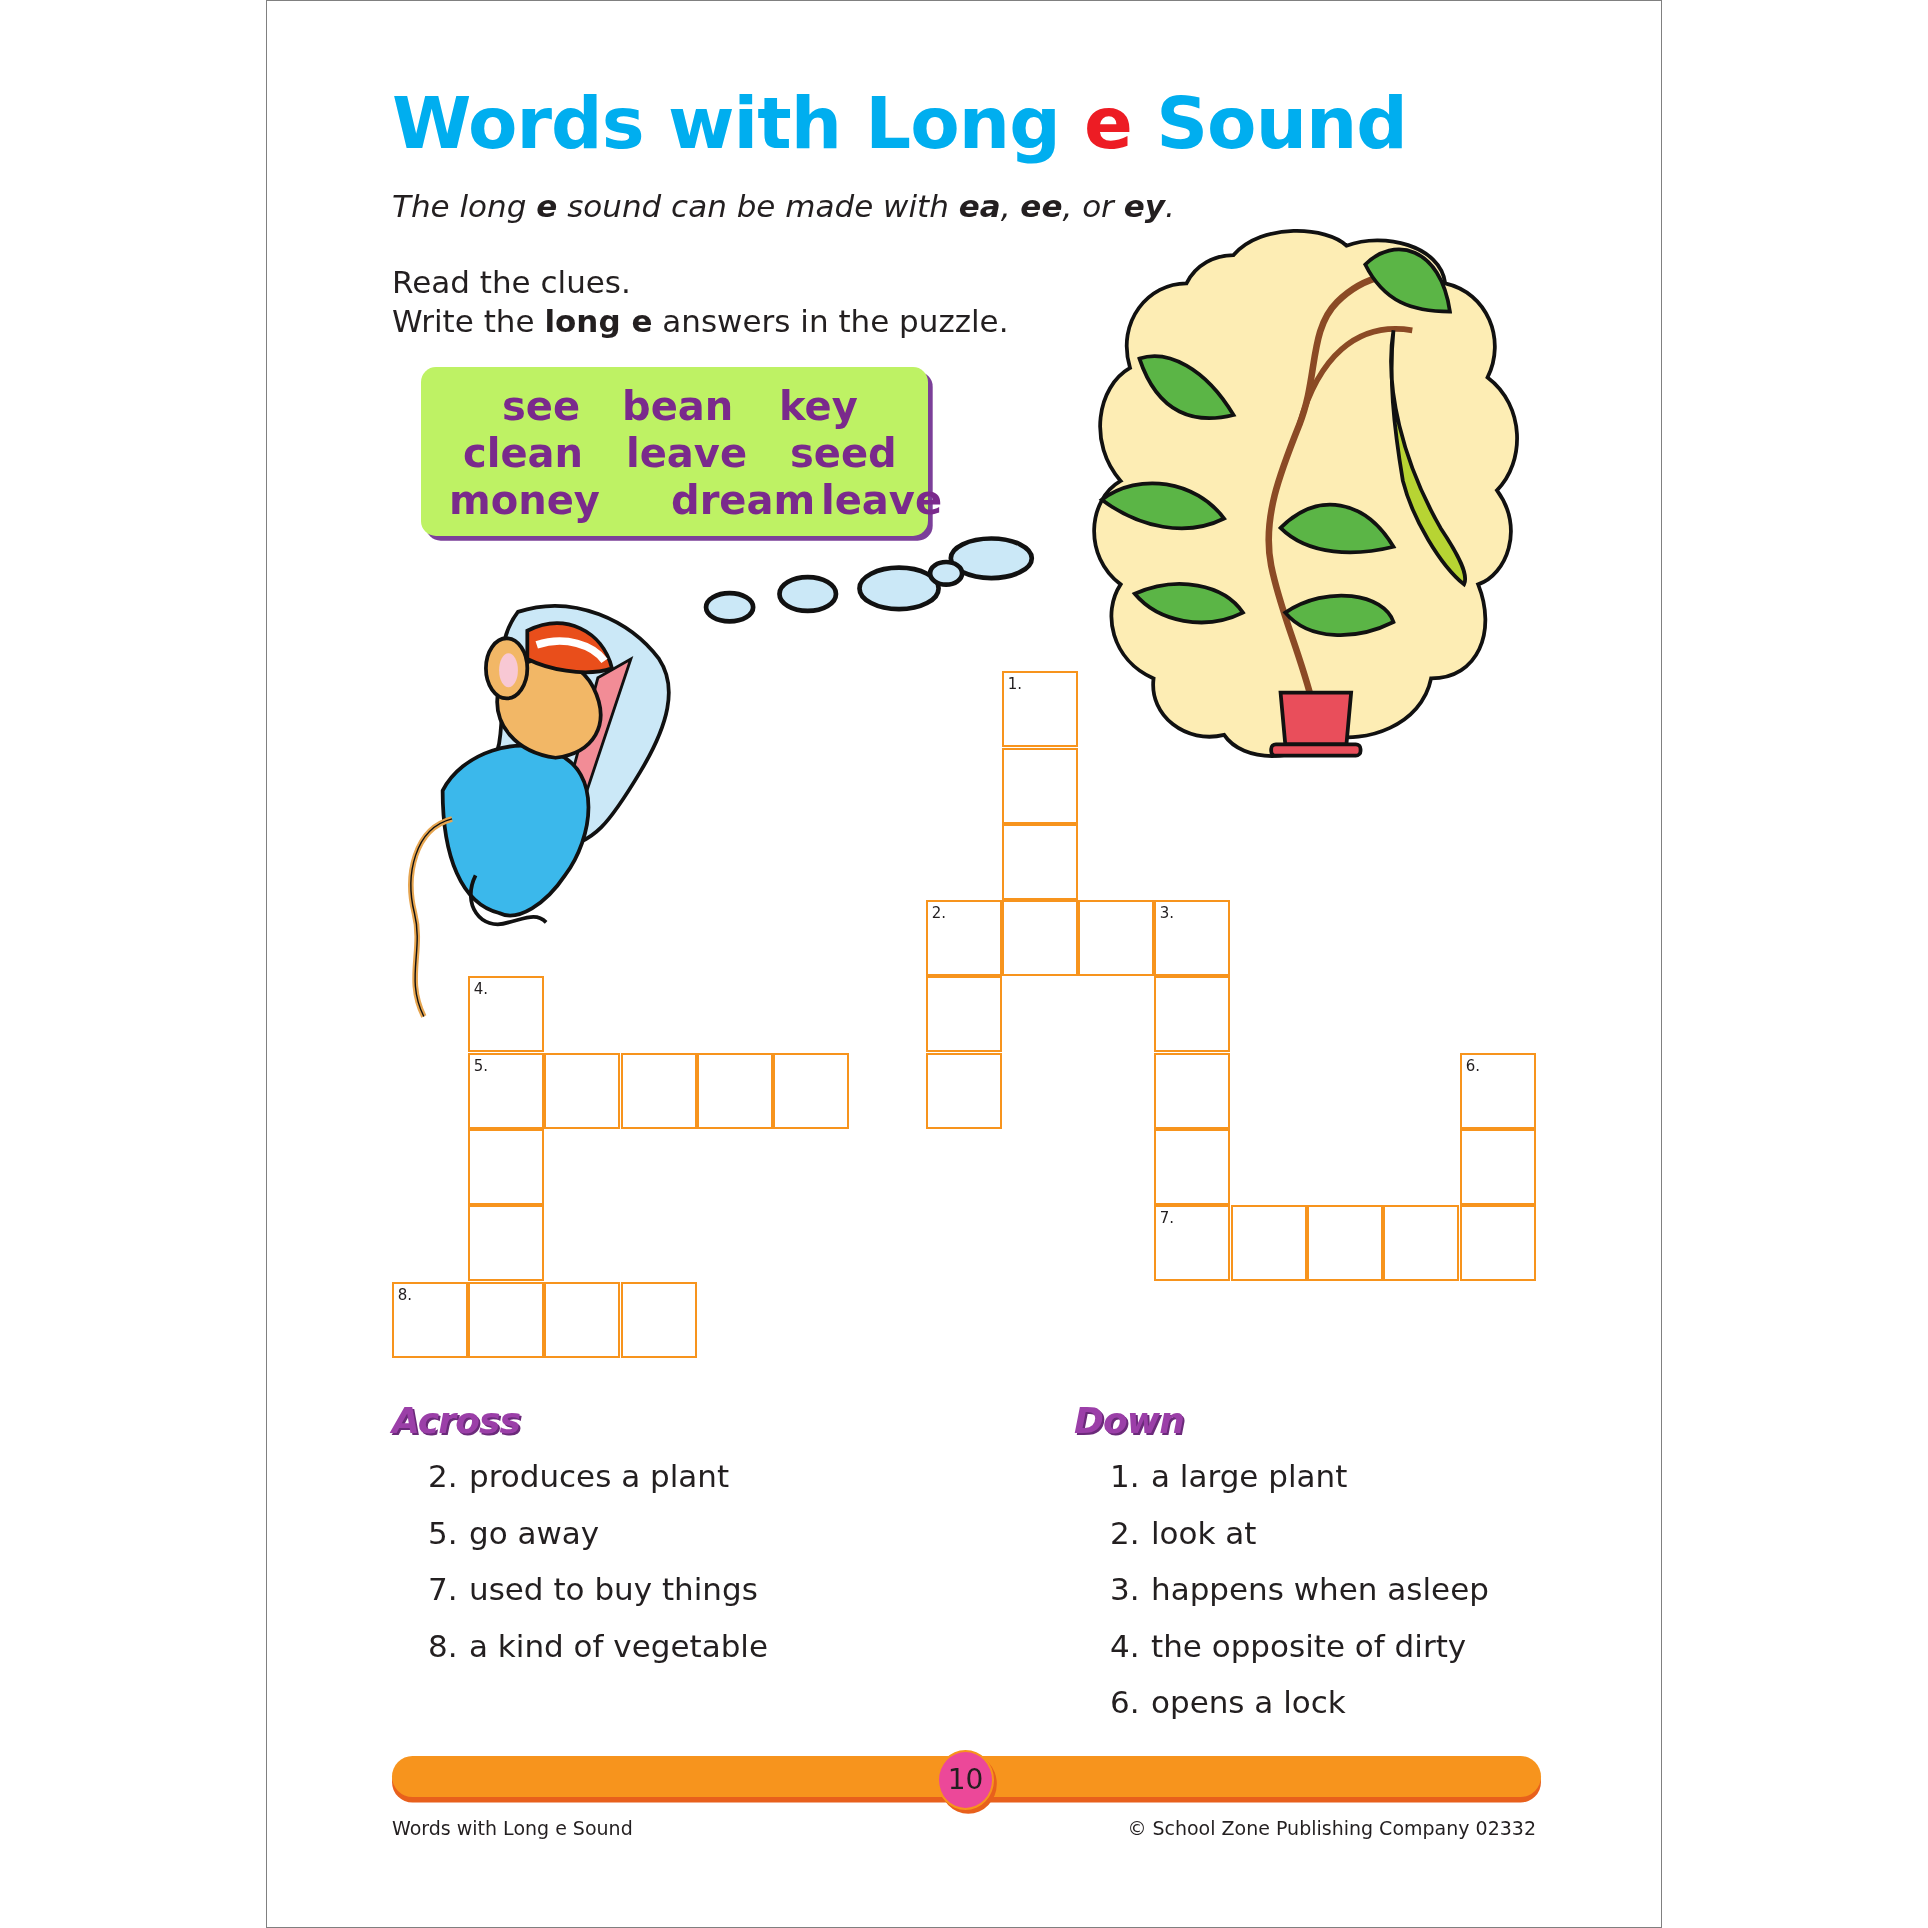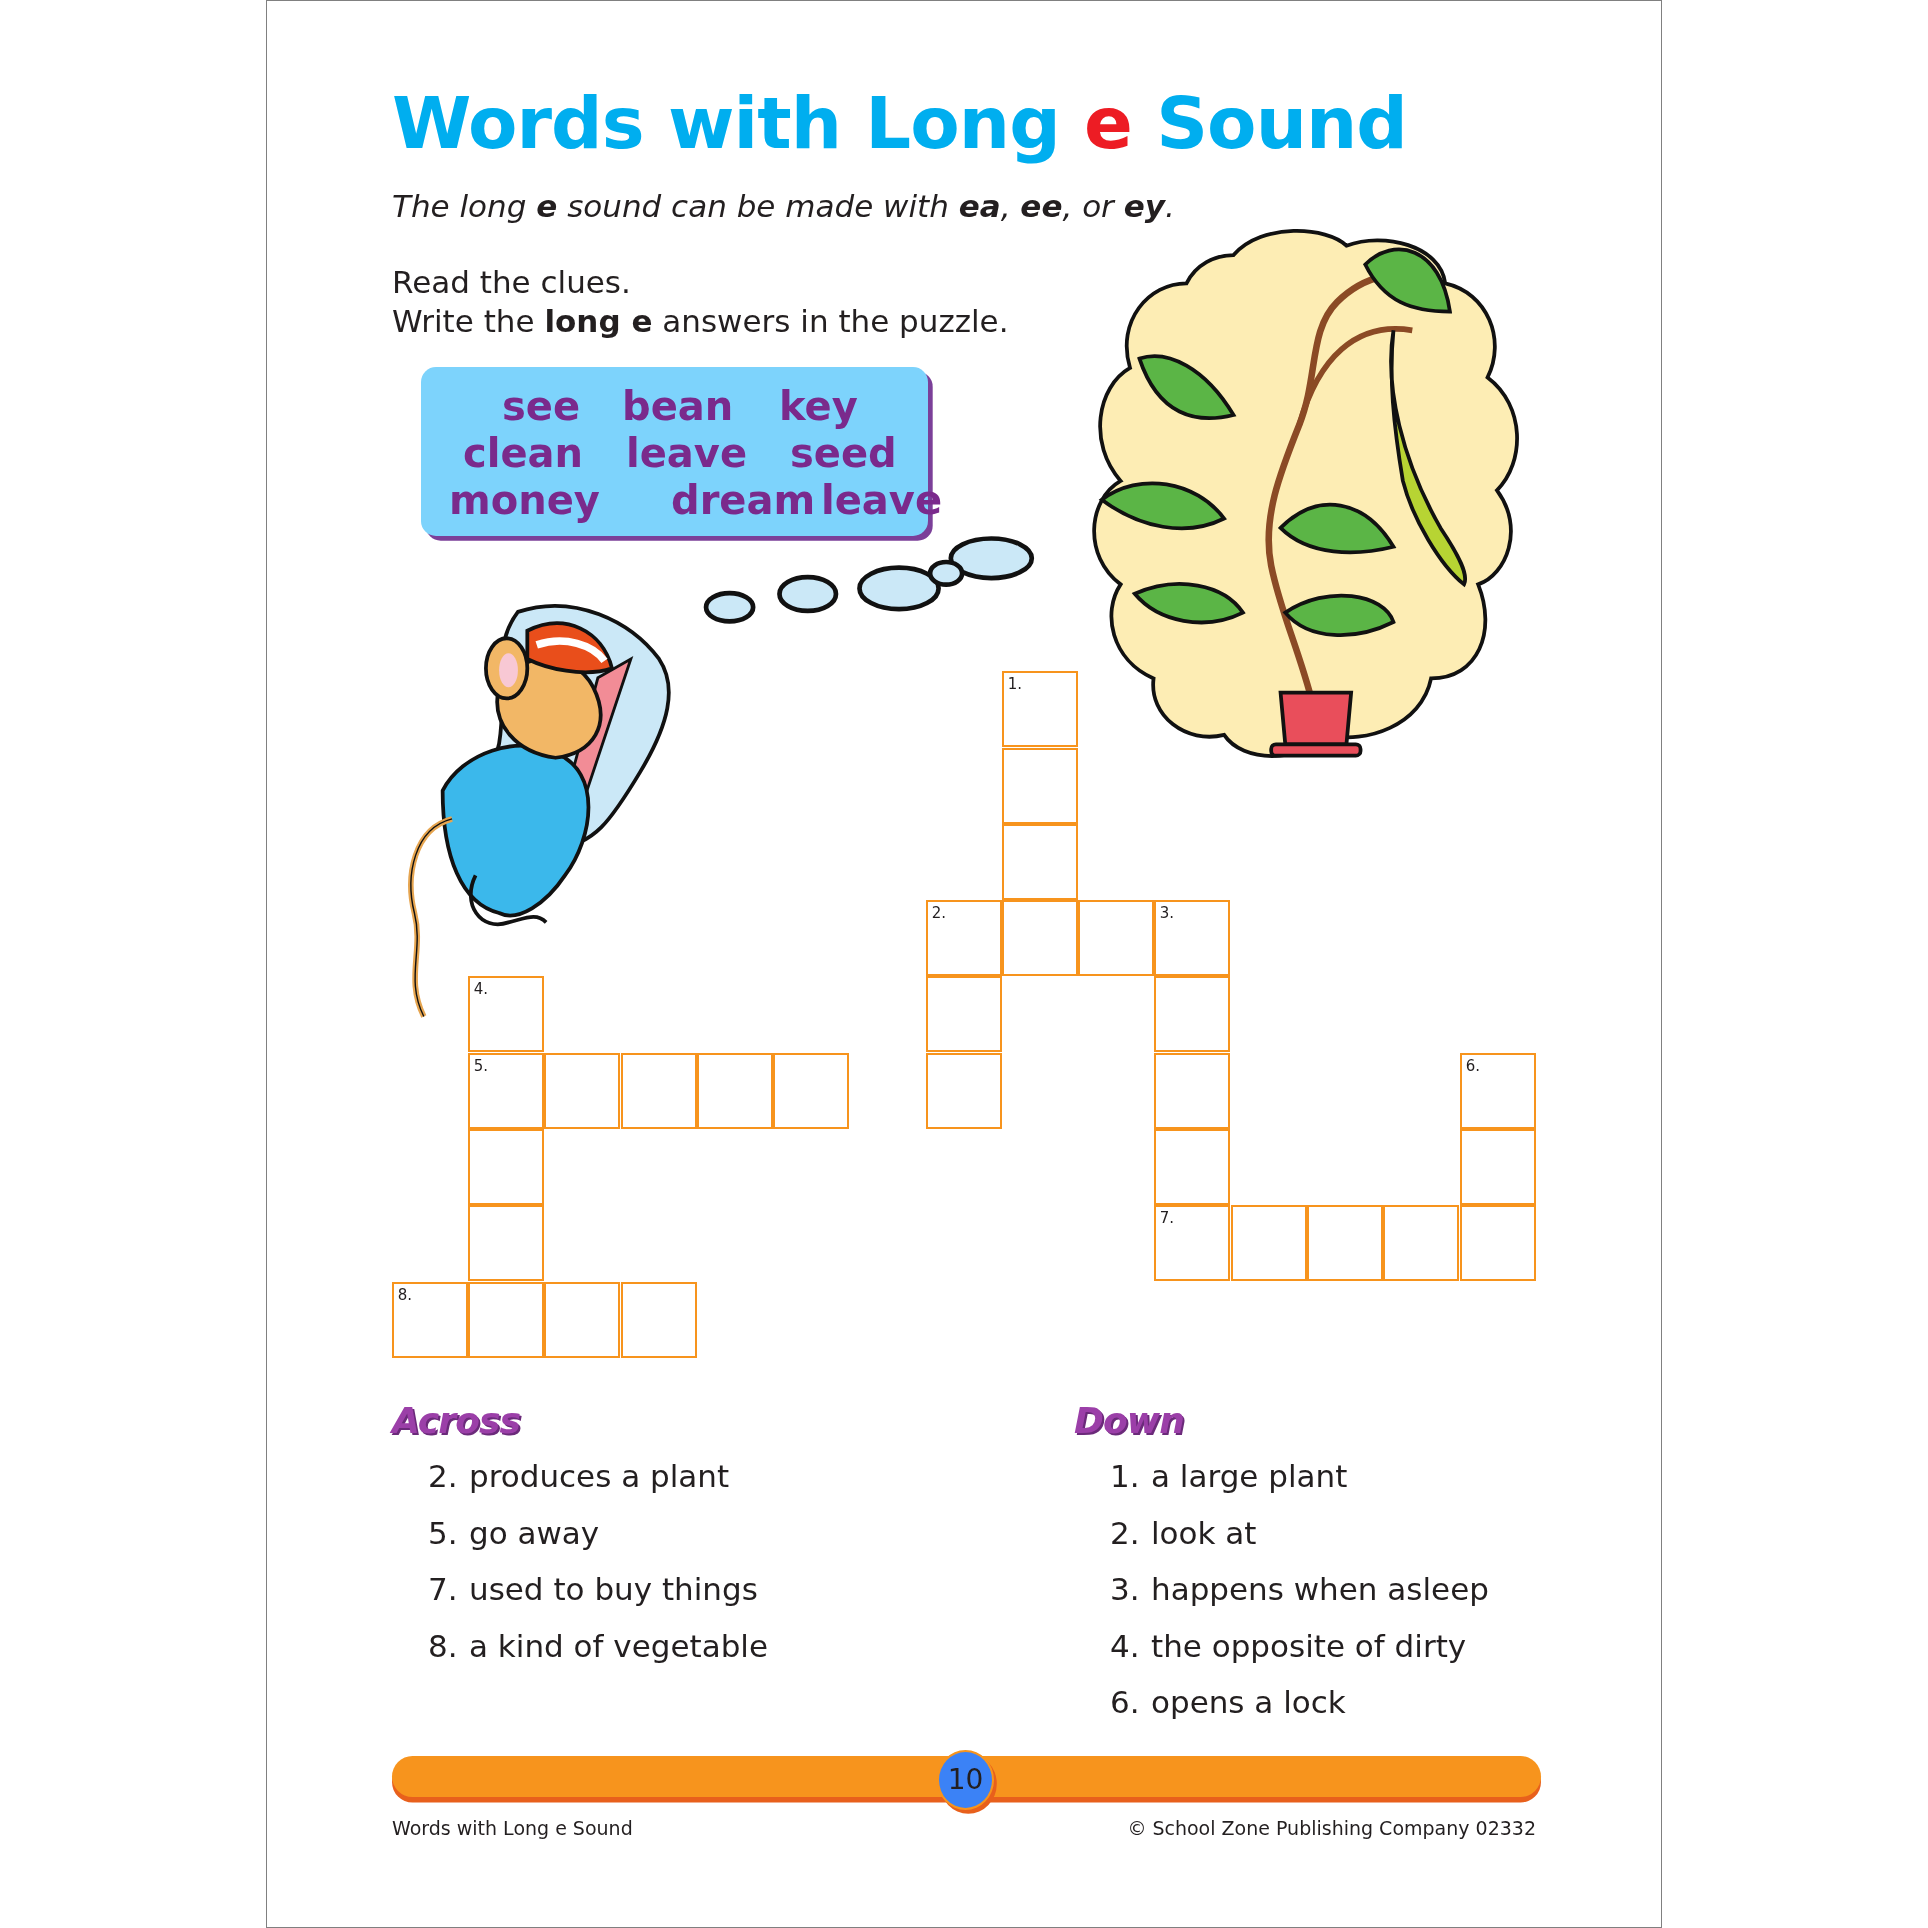--- a/index.html
+++ b/index.html
@@ -6,36 +6,36 @@
   body { width: 1928px; height: 1928px; position: relative; overflow: hidden;
          font-family: "DejaVu Sans", "Liberation Sans", sans-serif; color: #231f20; }
   .page { position: absolute; left: 266px; top: 0; width: 1394px; height: 1926px;
           border: 1.9px solid #808080; background: #fff; box-sizing: content-box; }
   .abs { position: absolute; }
   .title { left: 392px; top: 87px; font-size: 72px; font-weight: bold; color: #00AEEF;
            letter-spacing: -0.9px; white-space: nowrap; line-height: 1; }
   .title .accent { color: #ED1C24; }
   .line { font-size: 31px; white-space: nowrap; line-height: 1; font-weight: normal; }
   .line b { font-weight: bold; }
-  .wordbox { left: 421px; top: 367px; width: 507px; height: 169px; background: #7dd3fc;
+  .wordbox { left: 421px; top: 367px; width: 507px; height: 169px; background: #bef264;
              border-radius: 15px; box-shadow: 4.7px 4.7px 0 #7B3F99; }
   .wordrow { position: absolute; left: 0; width: 100%; font-size: 40px; font-weight: bold;
              color: #7A2A8C; line-height: 1; }
   .wordrow span { position: absolute; white-space: nowrap; }
   .cell { position: absolute; width: 76px; height: 76px; box-sizing: border-box;
           border: 2.8px solid #F7941D; background: #ffffff; }
   .cell .num { position: absolute; left: 3.8px; top: 1.9px; font-size: 15px; color: #231f20; }
   .clue-head { font-size: 36px; font-weight: bold; color: #9B3FA8; font-style: italic;
                letter-spacing: -0.9px; text-shadow: 1.9px 1.9px 0 #6b2a7a; line-height: 1; }
   .clue { font-size: 31px; line-height: 1; white-space: nowrap; margin-left: 36px; }
   .clue .n { display: inline-block; width: 41px; }
   .bar { left: 392px; top: 1756px; width: 1149px; height: 41px; background: #F7941D;
          border-radius: 21px; box-shadow: 0 5.6px 0 #E8601C; }
   .pagecircle { left: 937px; top: 1750px; width: 53px; height: 56px; border-radius: 50%;
-                background: #3b82f6; border: 2.8px solid #F7941D; box-shadow: 2.8px 3.8px 0 #E8601C;
+                background: #ec4899; border: 2.8px solid #F7941D; box-shadow: 2.8px 3.8px 0 #E8601C;
                 text-align: center; line-height: 56px; font-size: 28px; color: #231f20; }
   .footer { font-size: 19px; color: #231f20; white-space: nowrap; line-height: 1; }
 </style>
 </head>
 <body>
 
 <div class="page"></div>
 
 <div class="abs title">
   <span>Words with Long </span><span class="accent">e</span><span> Sound</span>

